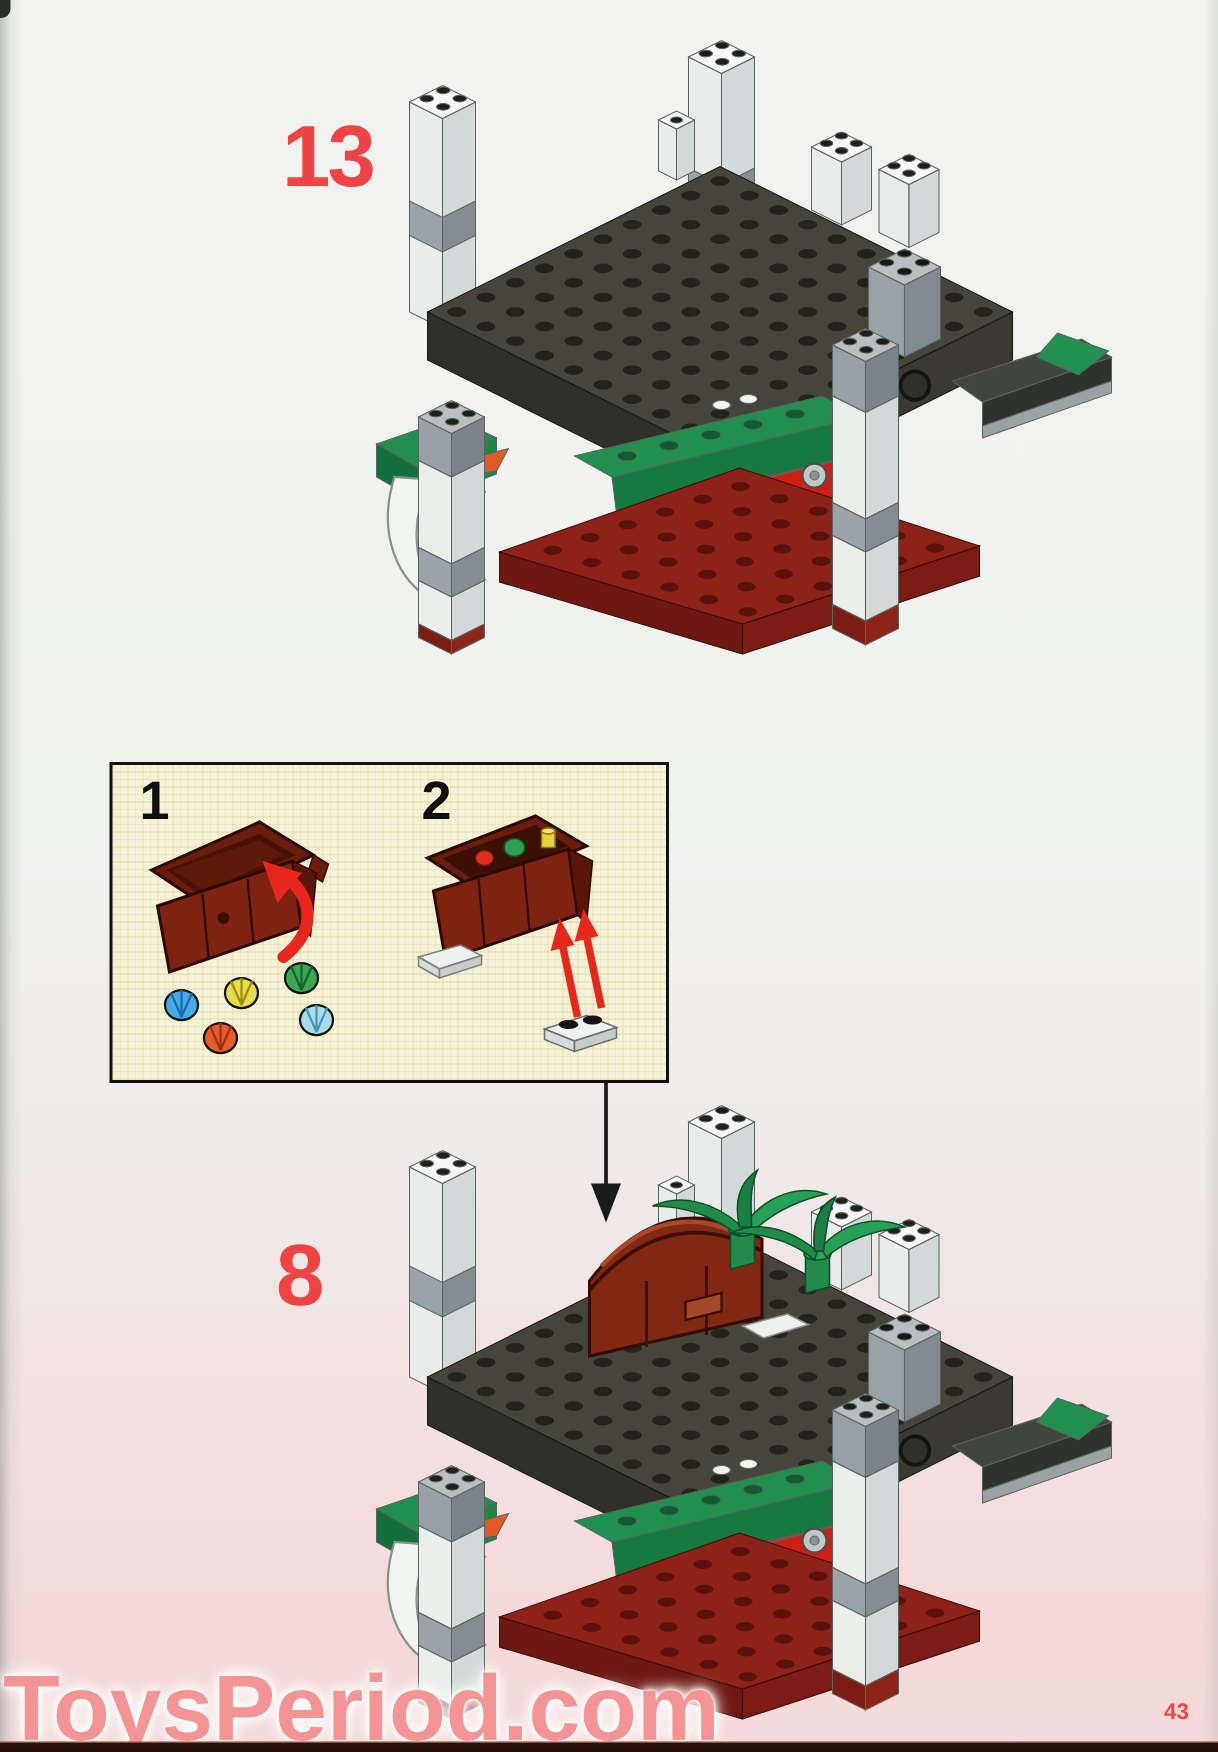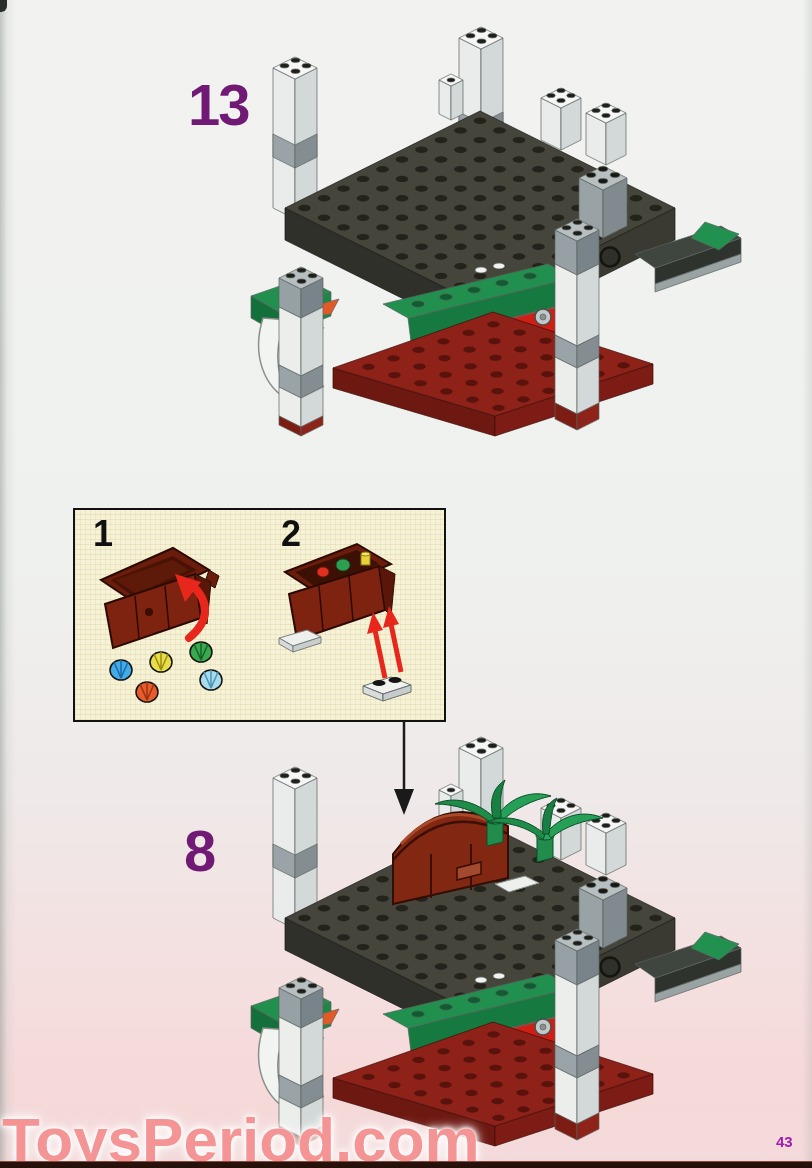--- a/index.html
+++ b/index.html
@@ -6,42 +6,42 @@
   body{
     width:812px;height:1168px;position:relative;overflow:hidden;
     font-family:"Liberation Sans", sans-serif;
     background:linear-gradient(180deg,#f2f3f1 0%,#eff1ef 48%,#efe9e9 68%,#f4e0e0 82%,#f6d9d9 93%,#f3dada 100%);
   }
   .spine-shadow{position:absolute;left:0;top:0;width:16px;height:100%;
     background:linear-gradient(90deg,rgba(150,158,152,.55),rgba(190,196,190,.25) 7px,rgba(200,205,200,0) 16px);}
   .right-shade{position:absolute;right:0;top:0;width:10px;height:100%;
     background:linear-gradient(270deg,rgba(160,165,160,.25),rgba(160,165,160,0));}
   .corner-mark{position:absolute;left:0;top:0;width:7px;height:12px;background:#2a2e2a;border-bottom-right-radius:6px;}
-  .step-label{position:absolute;font-weight:bold;font-size:58px;color:#701a75;letter-spacing:-2px;line-height:1;}
+  .step-label{position:absolute;font-weight:bold;font-size:58px;color:#ef4444;letter-spacing:-2px;line-height:1;}
   #lbl13{left:188px;top:76px;}
   #lbl14{left:184px;top:822px;}
   .model{position:absolute;width:500px;height:424px;}
   #model13{left:243px;top:16px;}
   #model14{left:243px;top:726px;}
   .inset{position:absolute;left:73px;top:508px;width:369px;height:210px;
     background:#f6f2d8;border:2px solid #121212;
     background-image:
       repeating-linear-gradient(0deg, rgba(205,195,130,.28) 0 1px, transparent 1px 5px),
       repeating-linear-gradient(90deg, rgba(205,195,130,.22) 0 1px, transparent 1px 5px);}
   .substep-num{position:absolute;font-weight:bold;font-size:36px;color:#101010;line-height:1;}
   #num1{left:18px;top:6px;}
   #num2{left:206px;top:6px;}
   .substep-art{position:absolute;top:8px;width:170px;height:190px;}
   #art1{left:10px;}
   #art2{left:192px;}
   .connector{position:absolute;left:392px;top:721px;width:24px;height:94px;}
   .watermark{position:absolute;left:2px;top:1104px;font-weight:bold;font-size:62px;letter-spacing:0px;
     color:#f49494;white-space:nowrap;
     text-shadow:0 0 2px #ffffff,0 0 5px #ffffff,0 0 9px #ffffff,0 0 13px rgba(255,255,255,.9);}
-  .page-number{position:absolute;left:776px;top:1133px;font-weight:bold;font-size:15px;color:#a21caf;}
+  .page-number{position:absolute;left:776px;top:1133px;font-weight:bold;font-size:15px;color:#ef4444;}
   .bottom-stripe{position:absolute;left:0;bottom:0;width:100%;height:7px;
     background:linear-gradient(180deg,#8a4a3a 0,#8a4a3a 1px,#2a120c 1px,#241008 100%);}
   svg polygon, svg path, svg rect { shape-rendering:auto; }
 </style>
 </head>
 <body>
 
 <svg width="0" height="0" style="position:absolute" aria-hidden="true">
   <defs>
     <g id="base-model" stroke="#5a635f" stroke-width="0.7">

